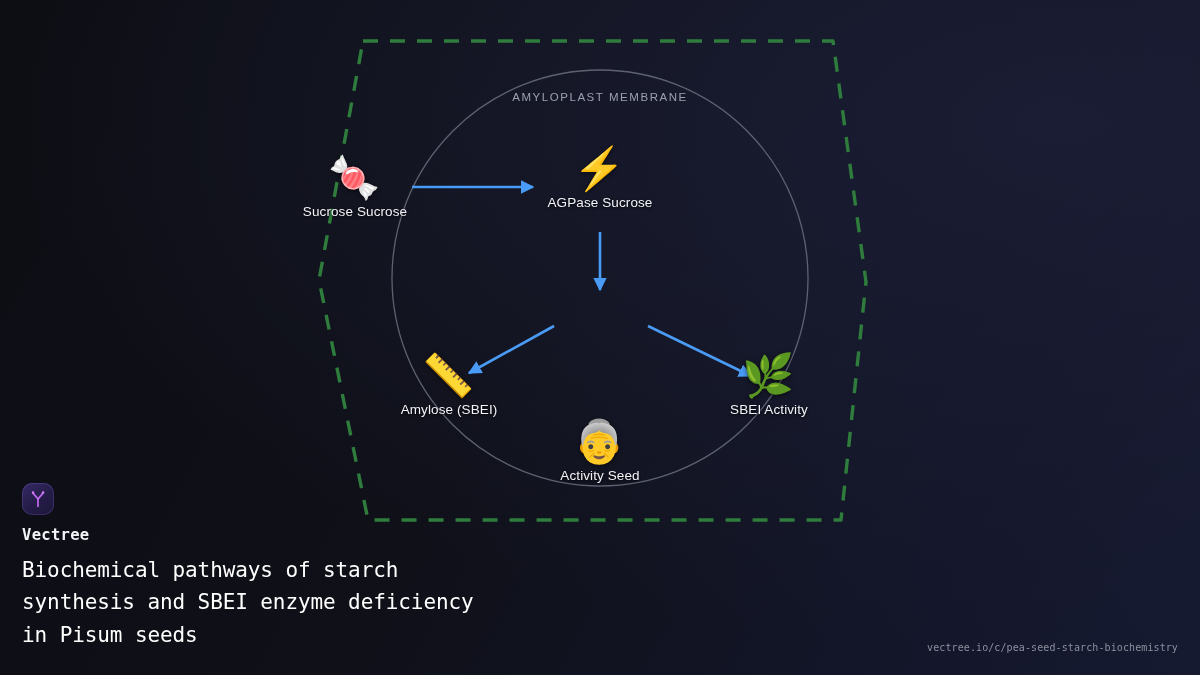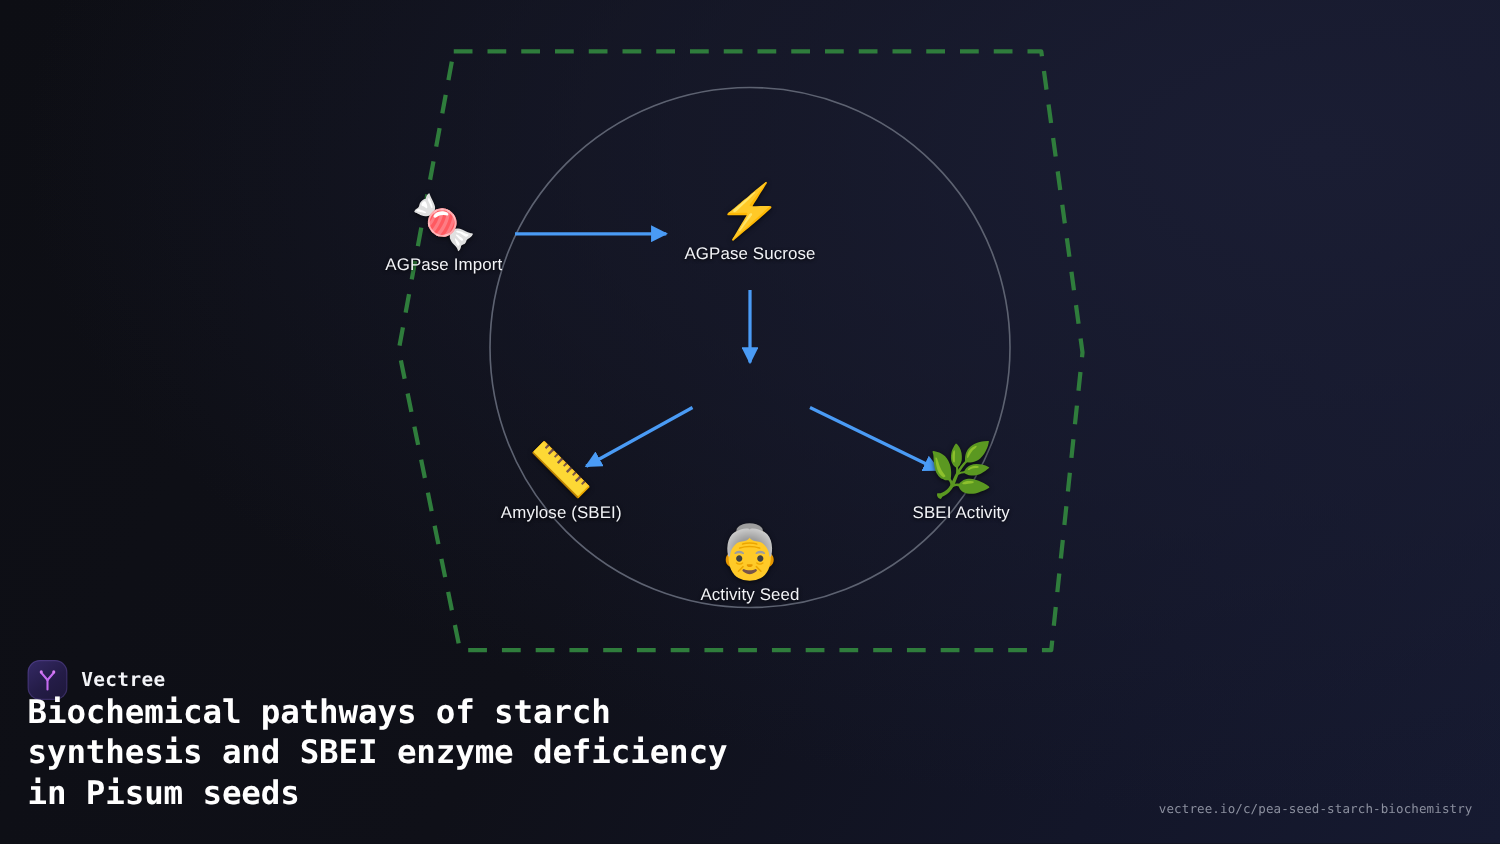--- a/index.html
+++ b/index.html
@@ -64,46 +64,47 @@
   }
 
   
   #footer {
     position: absolute;
     left: 0; bottom: 0;
     width: 1200px;
   }
   .brand-row {
     position: absolute;
-    left: 22px; bottom: 115px;
+    left: 22px; bottom: 131px;
     display: flex;
-    align-items: center;
+    align-items: flex-start;
     gap: 11px;
+    flex-direction: column;
   }
   .brand-mark {
     width: 32px; height: 32px;
     border-radius: 10px;
     background: linear-gradient(145deg, #352a66 0%, #241c47 55%, #1d1739 100%);
     box-shadow: inset 0 0 0 1px rgba(150,120,230,.22);
     display: flex; align-items: center; justify-content: center;
   }
   .brand-name {
     font-family: "DejaVu Sans Mono", "Liberation Mono", monospace;
     font-size: 15.5px;
     font-weight: 700;
     color: #f3f4f8;
     letter-spacing: .3px;
   }
   #page-title {
     position: absolute;
     left: 22px; bottom: 24px;
     width: 800px;
     font-family: "DejaVu Sans Mono", "Liberation Mono", monospace;
-    font-weight: 700;
-    font-size: 26px;
+    font-weight: 400;
+    font-size: 21px;
     line-height: 32.5px;
     color: #ffffff;
     letter-spacing: -0.1px;
     white-space: pre-line;
   }
   #site-url {
     position: absolute;
     right: 22px; bottom: 22px;
     font-family: "DejaVu Sans Mono", "Liberation Mono", monospace;
     font-size: 10px;
@@ -129,24 +130,25 @@
       <circle id="membrane-circle" cx="600" cy="278" r="208" fill="none" stroke="#5d6271" stroke-width="1.3"></circle>
 
       <g id="edge-layer">
         <line x1="412" y1="187" x2="533" y2="187" stroke="#4a9bf5" stroke-width="2.6" marker-end="url(#arrowhead)"></line>
         <line x1="600" y1="232" x2="600" y2="290" stroke="#4a9bf5" stroke-width="2.6" marker-end="url(#arrowhead)"></line>
         <line x1="554" y1="326" x2="469" y2="373" stroke="#4a9bf5" stroke-width="2.6" marker-end="url(#arrowhead)"></line>
         <line x1="648" y1="326" x2="751" y2="376" stroke="#4a9bf5" stroke-width="2.6" marker-end="url(#arrowhead)"></line>
       </g>
     </svg>
 
+    <div class="membrane-label">AMYLOPLAST MEMBRANE</div>
 
     <div class="node" style="left:355px; top:155px;">
       <span class="glyph">🍬</span>
-      <span class="node-label">AGPase Import</span>
+      <span class="node-label">Sucrose Sucrose</span>
     </div>
 
     <div class="node" style="left:600px; top:146px;">
       <span class="glyph">⚡</span>
       <span class="node-label">AGPase Sucrose</span>
     </div>
 
     <div class="node" style="left:449px; top:353px;">
       <span class="glyph">📏</span>
       <span class="node-label">Amylose (SBEI)</span>

